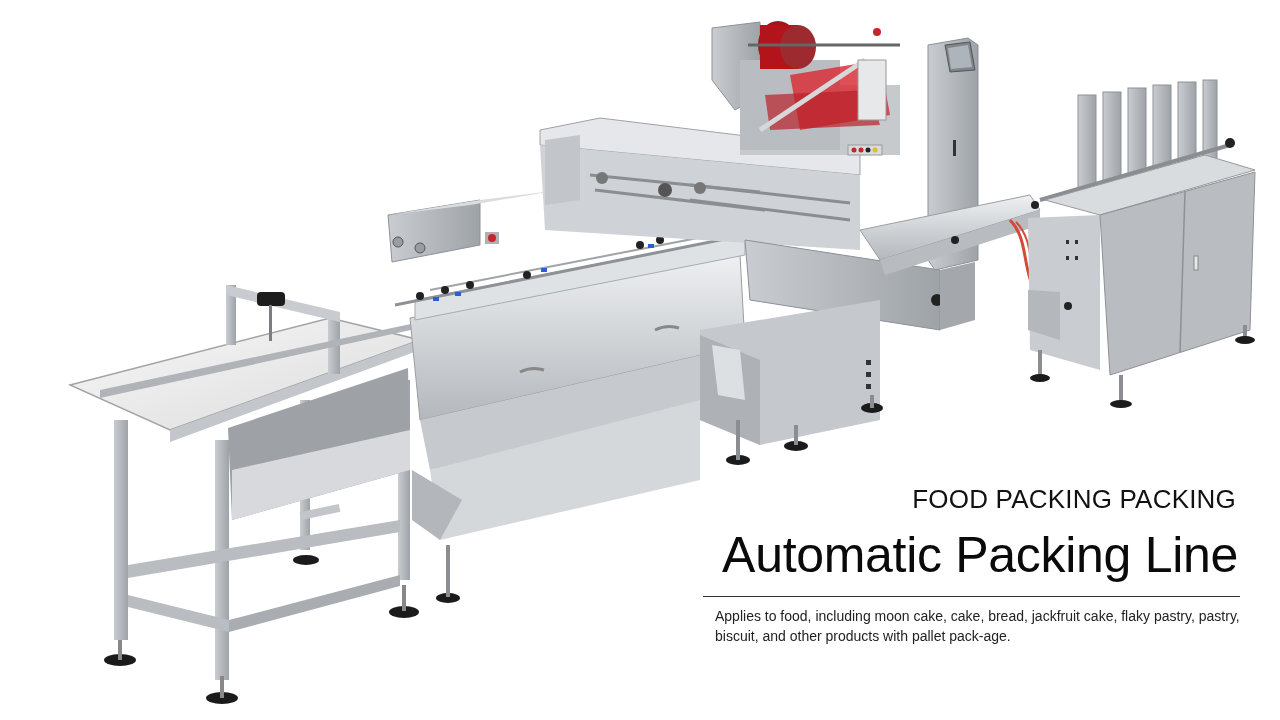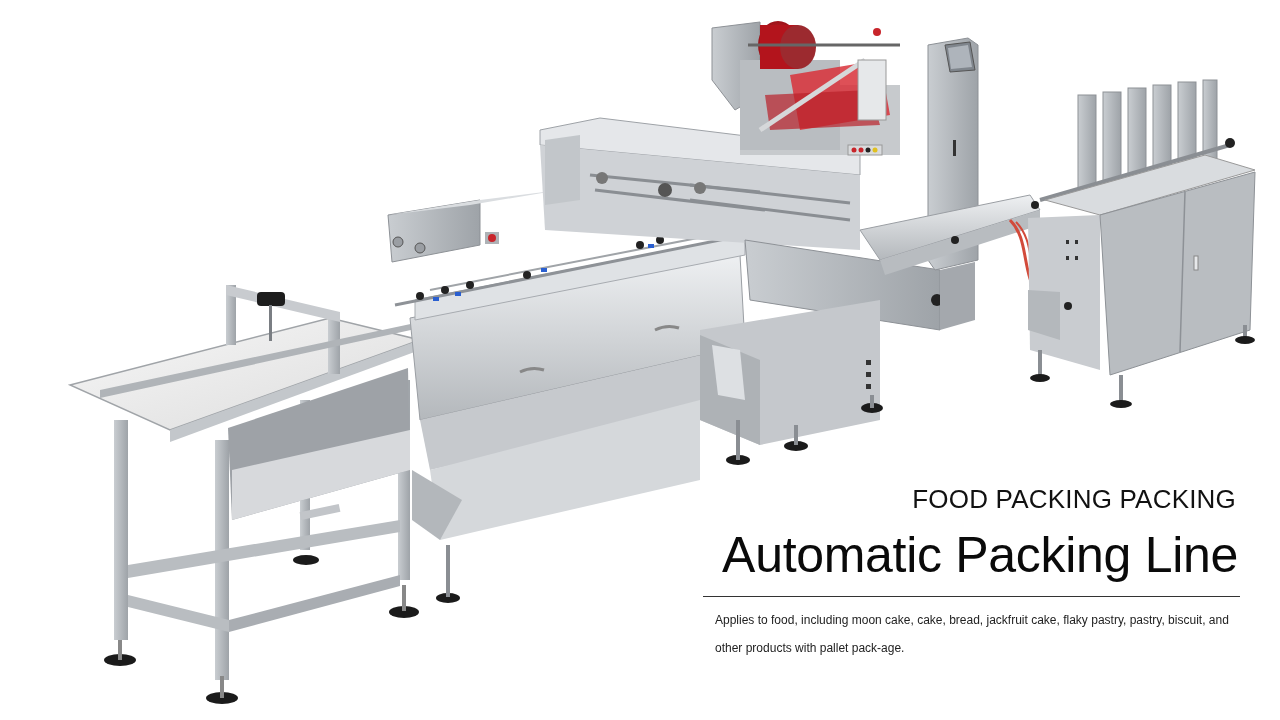--- a/index.html
+++ b/index.html
@@ -1,21 +1,21 @@
 <!DOCTYPE html>
 <html><head>
 <meta charset="utf-8">
 <style>
   html, body { margin: 0; padding: 0; background: #ffffff; }
   body { width: 1280px; height: 720px; position: relative; overflow: hidden; font-family: "Liberation Sans", sans-serif; }
   .scene { position: absolute; left: 0; top: 0; width: 1280px; height: 720px; }
   .kicker { position: absolute; right: 44px; top: 484px; font-size: 26px; color: #111; letter-spacing: 0.2px; white-space: nowrap; }
   .headline { position: absolute; right: 42px; top: 526px; font-size: 50px; color: #0a0a0a; white-space: nowrap; letter-spacing: -0.3px; }
   .divider { position: absolute; left: 703px; top: 596px; width: 537px; height: 1px; background: #333; }
-  .desc { position: absolute; left: 715px; top: 606px; width: 530px; font-size: 12px; line-height: 28px; color: #222; }
+  .desc { position: absolute; left: 715px; top: 606px; width: 530px; font-size: 14px; line-height: 20px; color: #222; }
 </style>
 </head>
 <body>
 
 <svg class="scene" viewBox="0 0 1280 720" xmlns="http://www.w3.org/2000/svg">
   <defs>
     <linearGradient id="steel" x1="0" y1="0" x2="0" y2="1">
       <stop offset="0" stop-color="#eef0f2"></stop>
       <stop offset="1" stop-color="#b4b8bc"></stop>
     </linearGradient>

